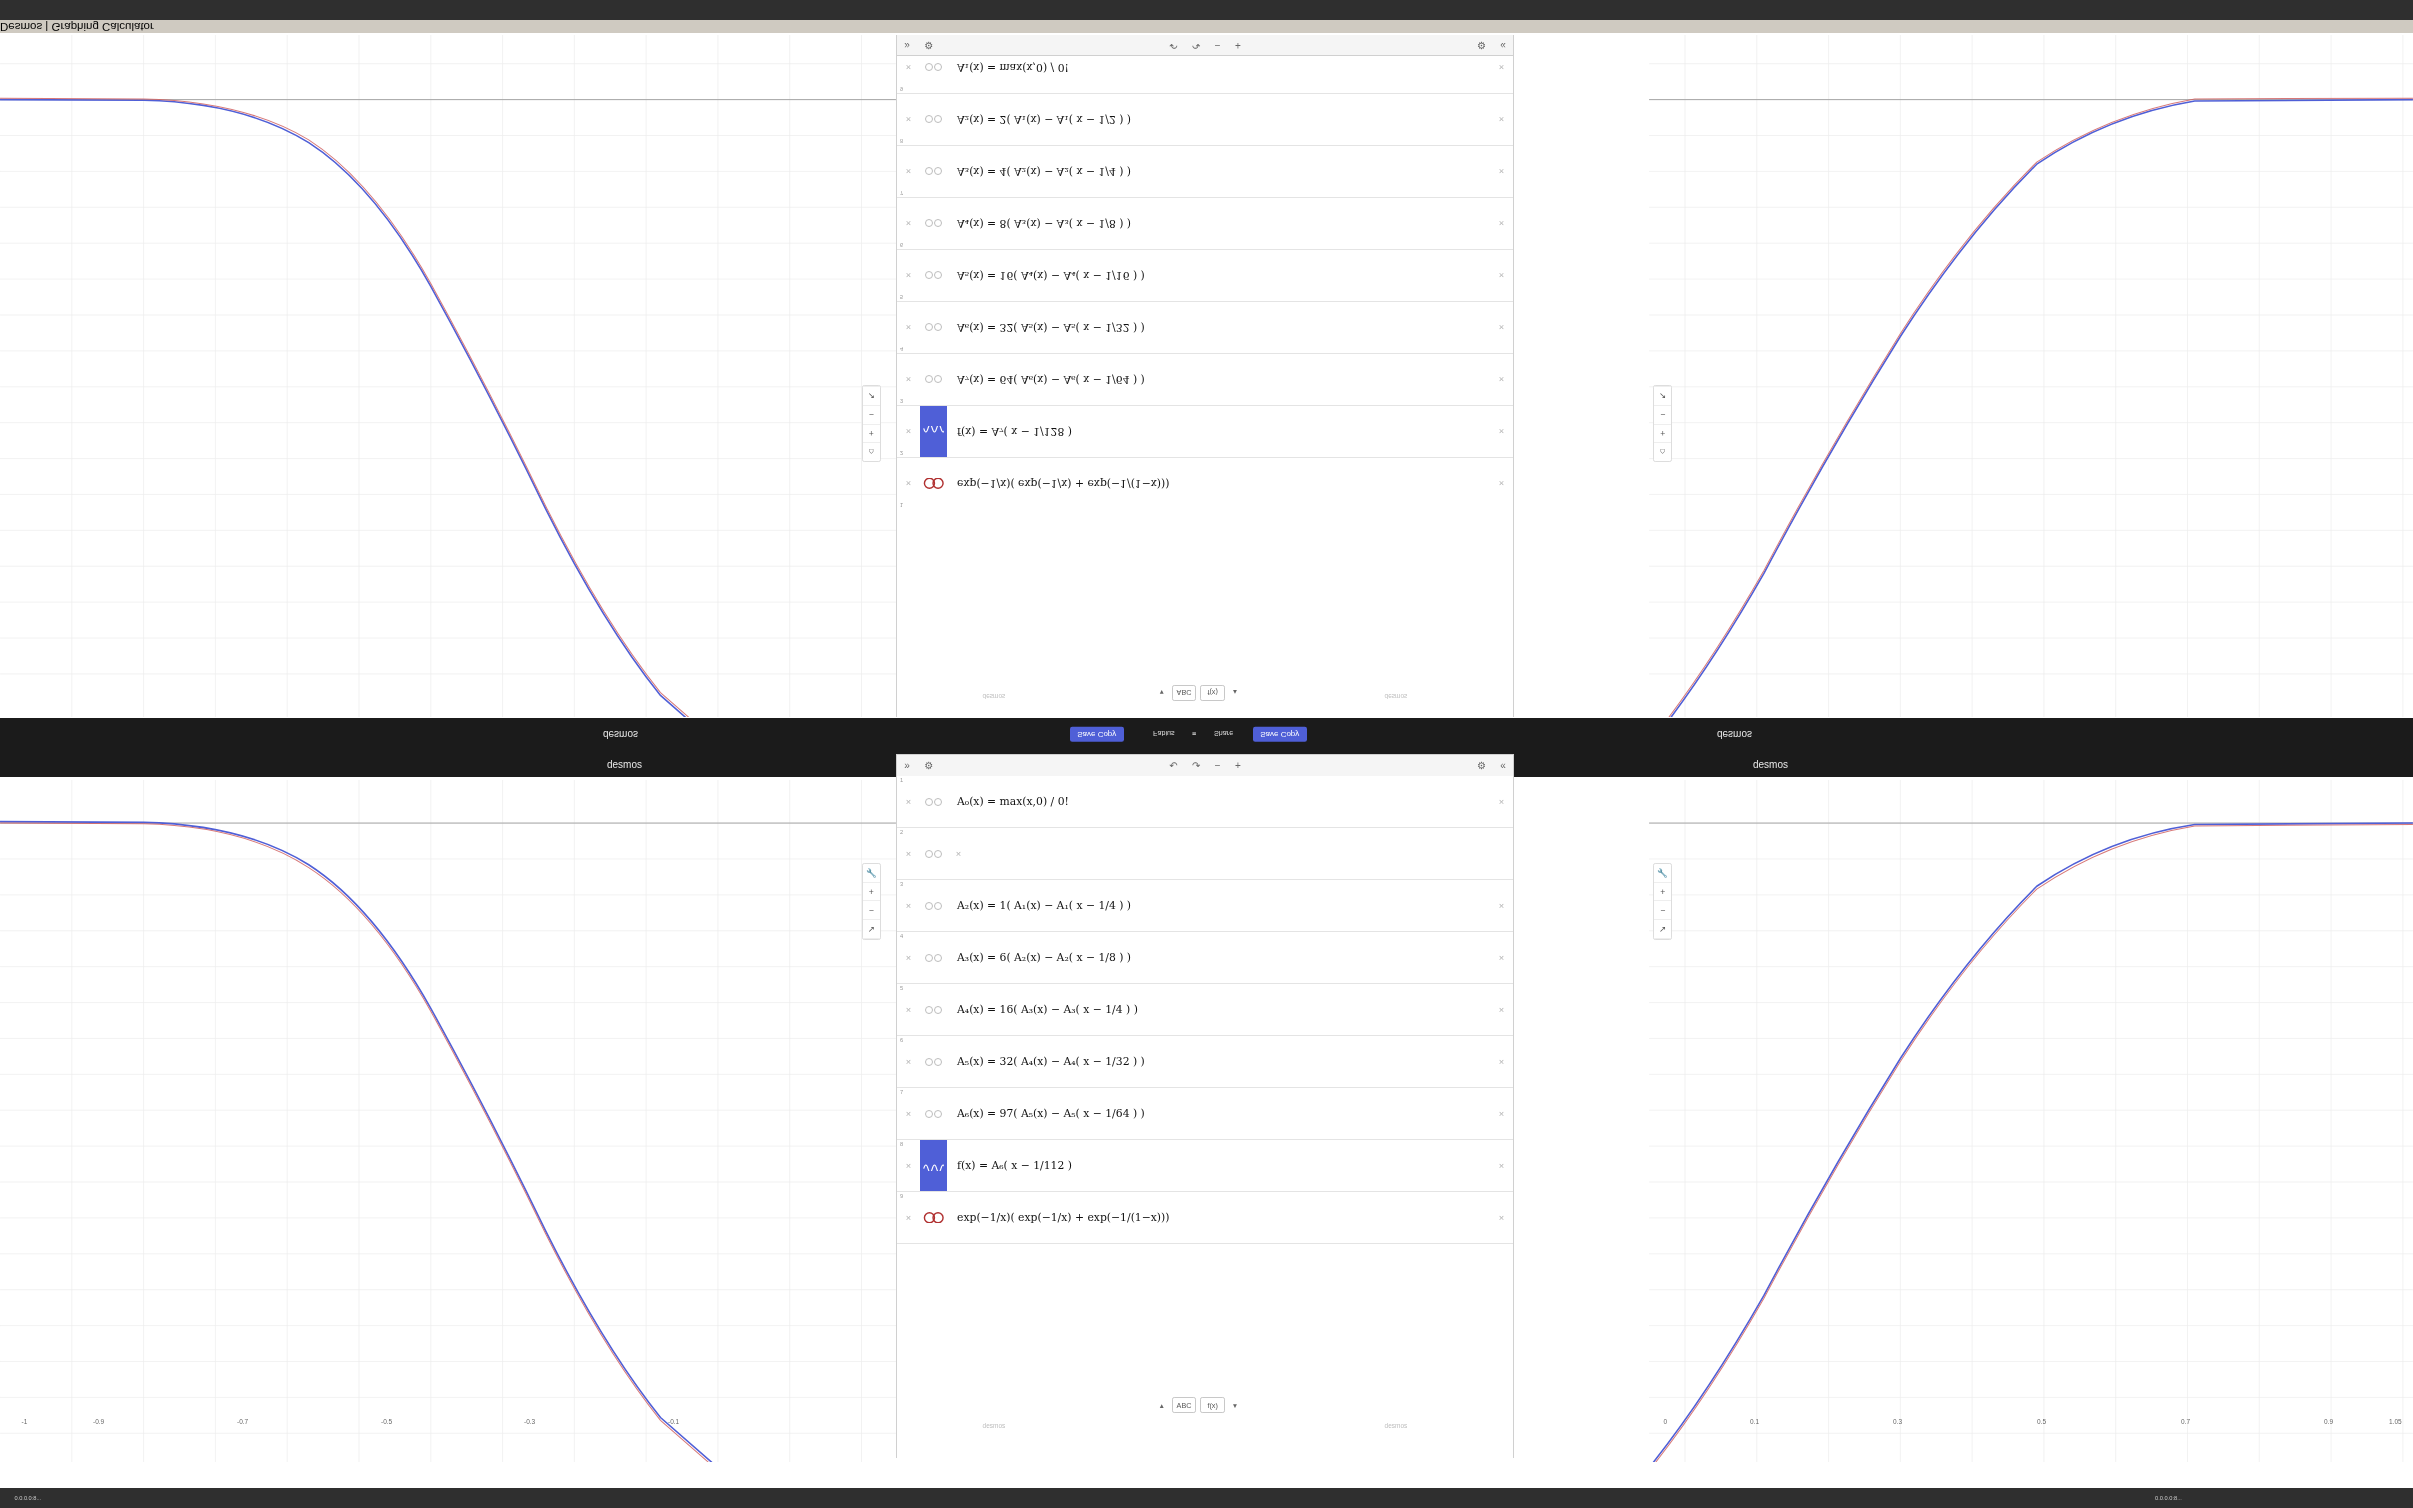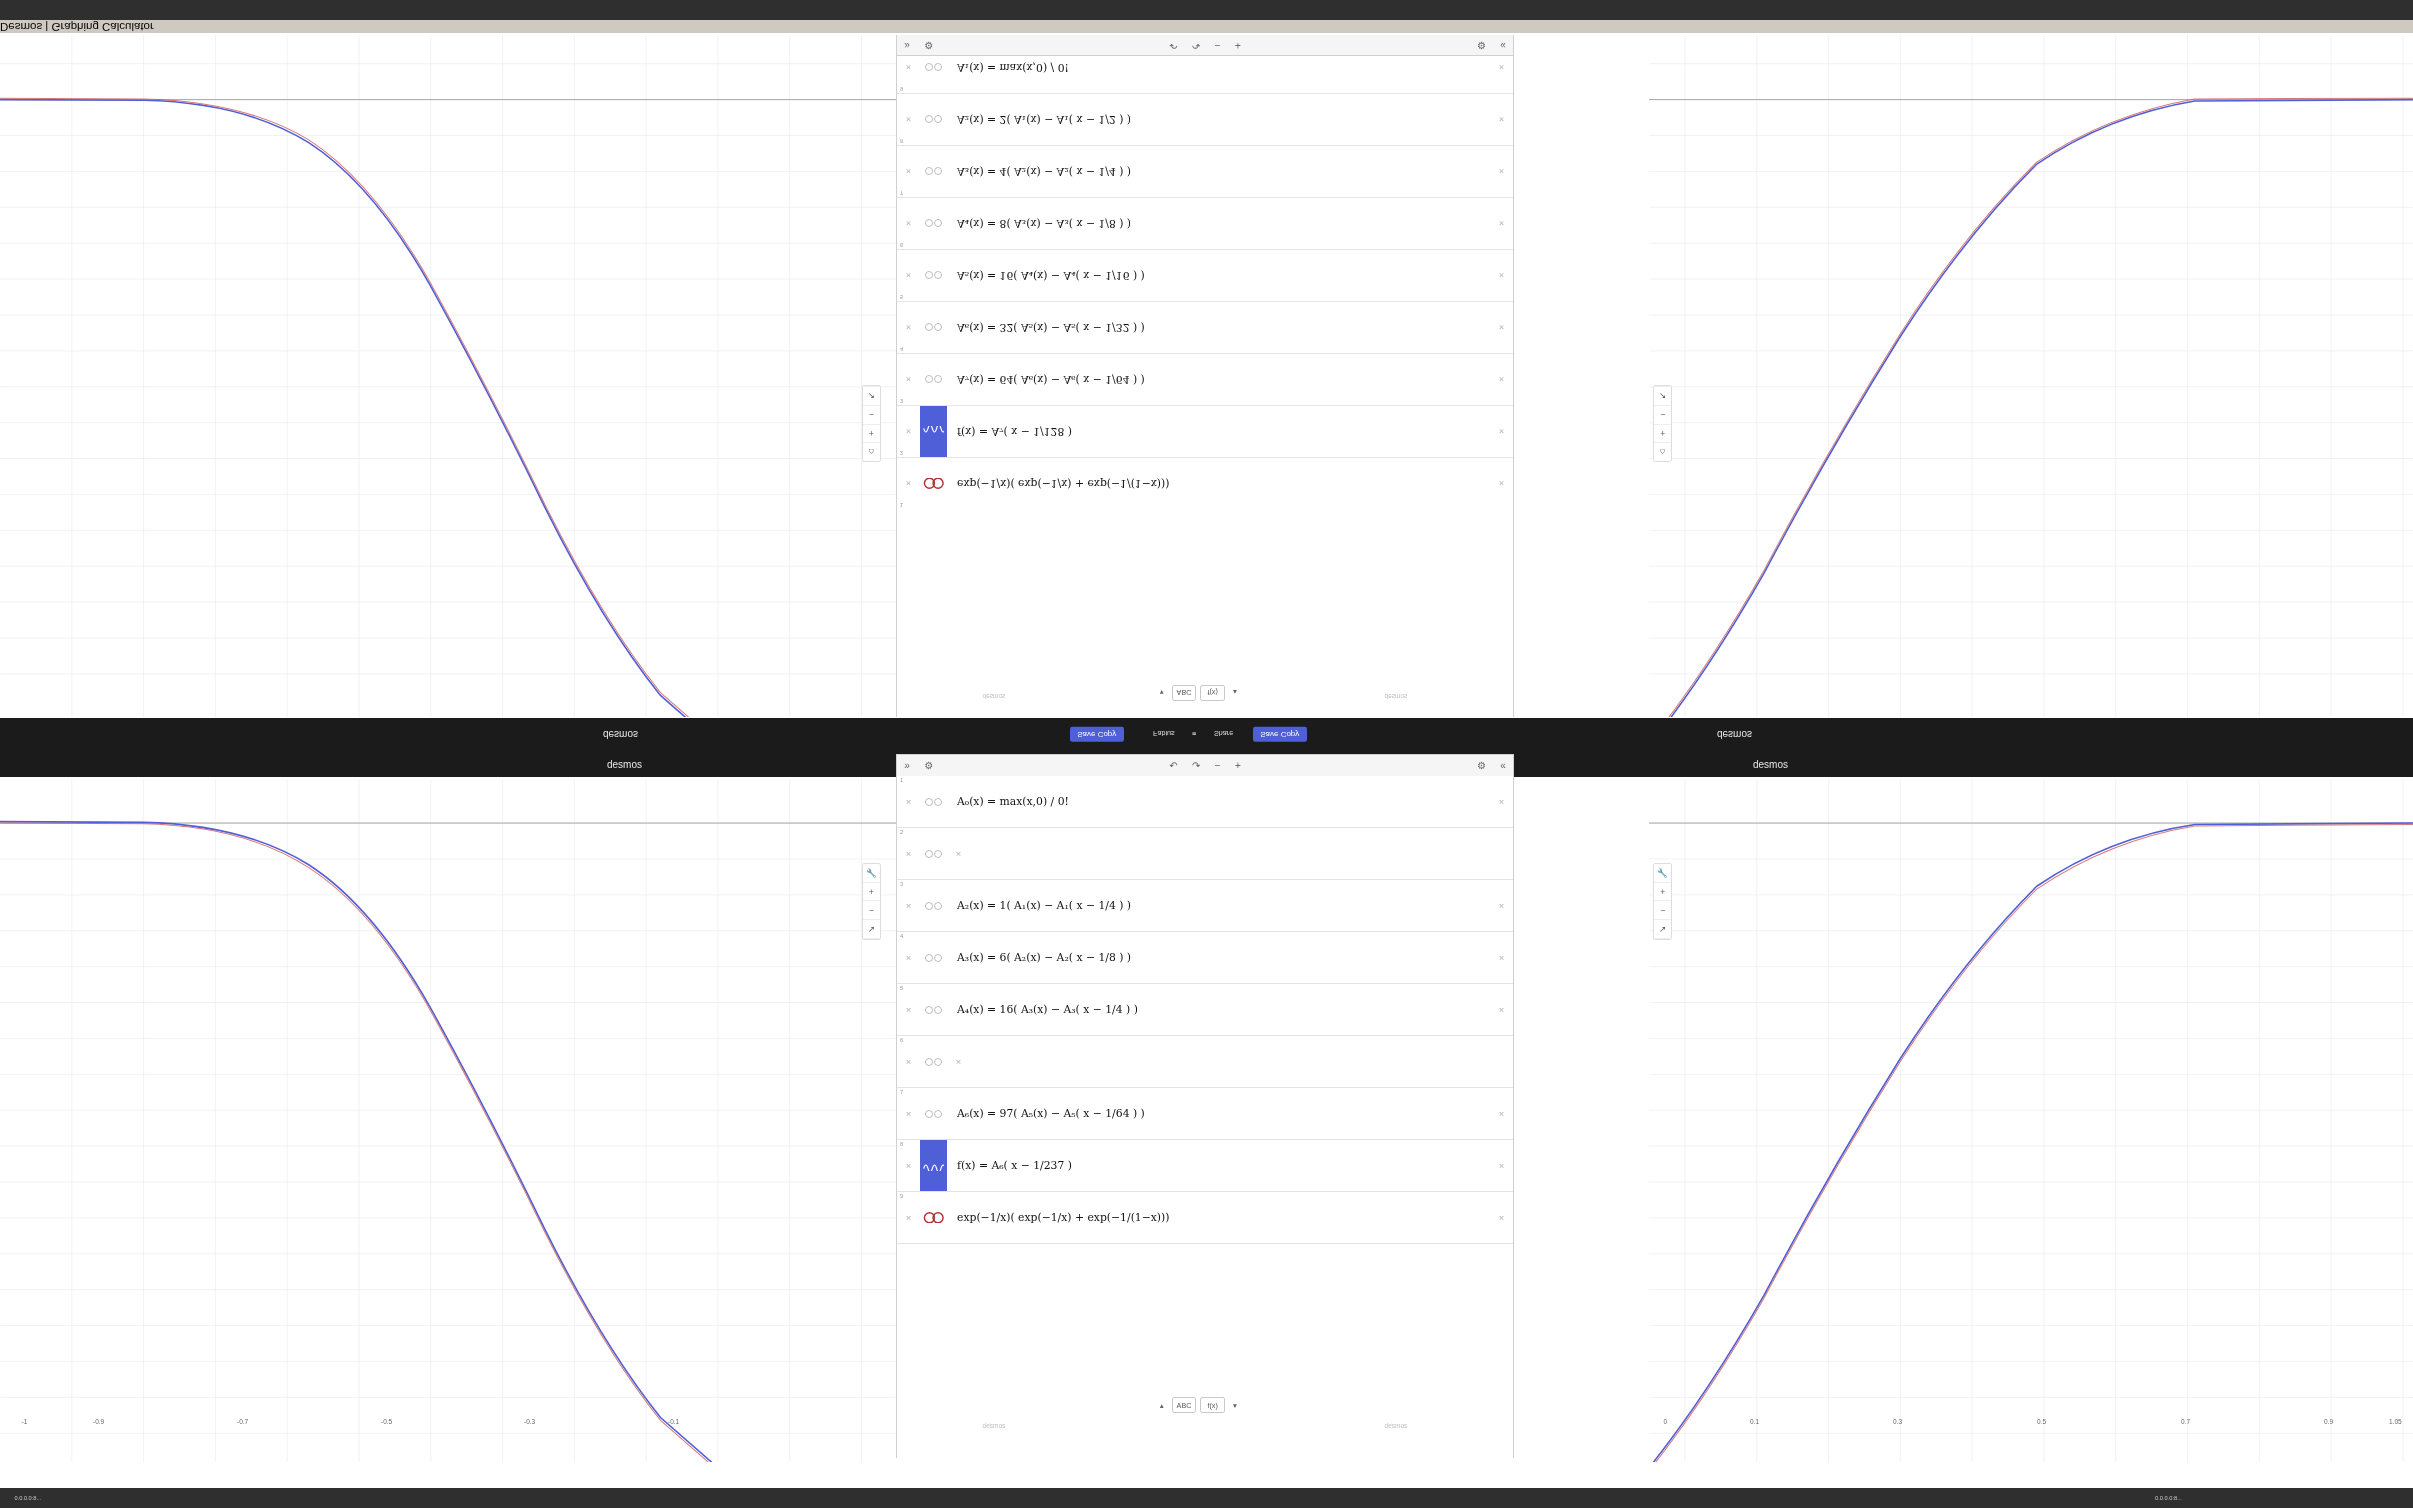--- a/index.html
+++ b/index.html
@@ -515,20 +515,21 @@
             <span class="expr-index">5</span>
           </div>
           <div class="expr-row">
             <div class="row-del">×</div>
             <div class="row-marker">
               <span class="marker-circles">
                 <i></i>
                 <i></i>
               </span>
             </div>
+            <div class="row-body">A₅(x) = 32( A₄(x) − A₄( x − 1/32 ) )</div>
             <div class="row-del">×</div>
             <span class="expr-index">6</span>
           </div>
           <div class="expr-row">
             <div class="row-del">×</div>
             <div class="row-marker">
               <span class="marker-circles">
                 <i></i>
                 <i></i>
               </span>
@@ -537,21 +538,21 @@
             <div class="row-del">×</div>
             <span class="expr-index">7</span>
           </div>
           <div class="expr-row selected">
             <div class="row-del">×</div>
             <div class="row-marker">
               <svg class="marker-wave" viewBox="0 0 30 16">
                 <path d="M1,12 Q4,2 7,12 T13,12 T19,12 T25,12 T31,12" fill="none" stroke="#ffffff" stroke-width="1.6"></path>
               </svg>
             </div>
-            <div class="row-body">f(x) = A₆( x − 1/237 )</div>
+            <div class="row-body">f(x) = A₆( x − 1/112 )</div>
             <div class="row-del">×</div>
             <span class="expr-index">8</span>
           </div>
           <div class="expr-row">
             <div class="row-del">×</div>
             <div class="row-marker">
               <svg class="marker-red" viewBox="0 0 30 16">
                 <circle cx="9" cy="8" r="7" fill="none" stroke="#b03030" stroke-width="2"></circle>
                 <circle cx="21" cy="8" r="7" fill="none" stroke="#b03030" stroke-width="2"></circle>
               </svg>

